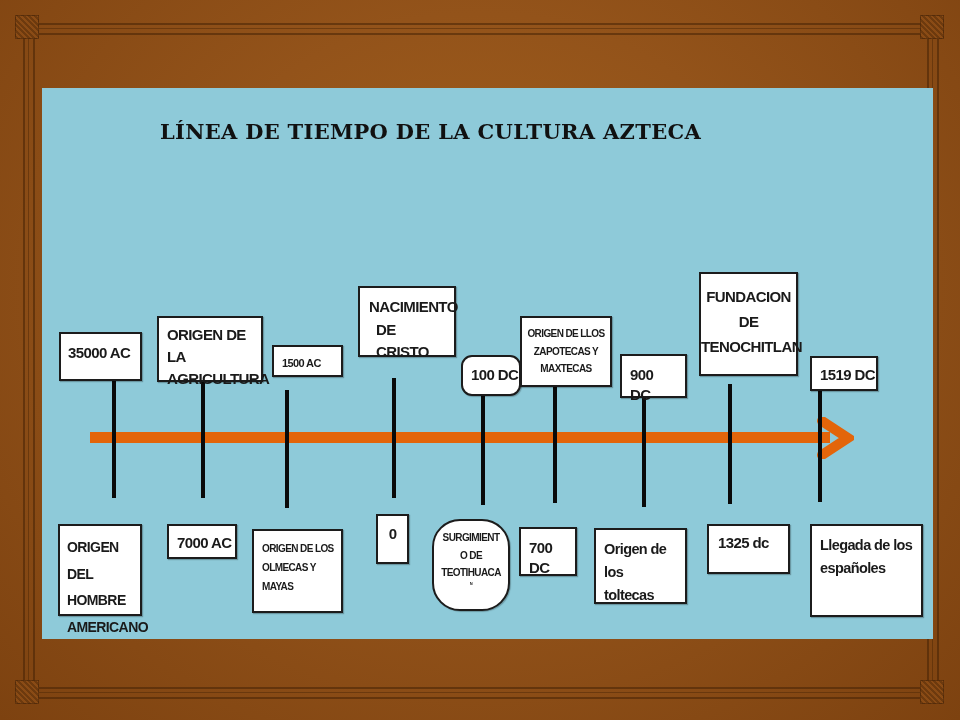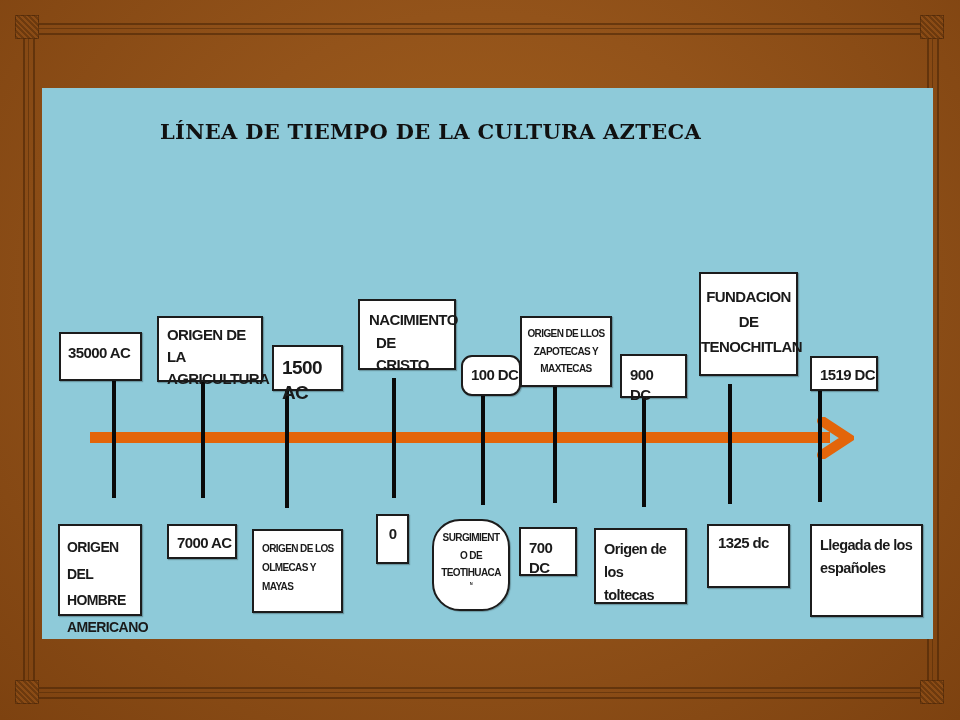--- a/index.html
+++ b/index.html
@@ -93,24 +93,24 @@
 <div class="stem" style="left:728px;top:384px;height:120px;"></div>
 <div class="stem" style="left:818px;top:390px;height:112px;"></div>
 
 <div class="box" style="left:59px;top:332px;width:83px;height:49px;font-size:15px;padding:9px 0 0 7px;">
   <span>35000 AC</span>
 </div>
 <div class="box" style="left:157px;top:316px;width:106px;height:66px;font-size:15px;padding:6px 0 0 8px;line-height:1.45;">
   <span>ORIGEN DE LA</span>
   <span>AGRICULTURA</span>
 </div>
-<div class="box" style="left:272px;top:345px;width:71px;height:46px;font-size:19px;padding:9px 0 0 8px;">
+<div class="box" style="left:272px;top:345px;width:71px;height:32px;font-size:11px;padding:9px 0 0 8px;">
   <span>1500 AC</span>
 </div>
-<div class="box" style="left:358px;top:286px;width:98px;height:71px;font-size:15px;padding:8px 8px 0 9px;line-height:1.5;margin-top:13px;">
+<div class="box" style="left:358px;top:286px;width:98px;height:71px;font-size:15px;padding:8px 8px 0 9px;line-height:1.5;">
   <span>NACIMIENTO</span>
   <span style="padding-left:7px;">DE CRISTO</span>
 </div>
 <div class="box" style="left:461px;top:355px;width:60px;height:41px;font-size:15px;padding:8px 0 0 8px;border-radius:11px;">
   <span>100 DC</span>
 </div>
 <div class="box center" style="left:520px;top:316px;width:92px;height:71px;font-size:10px;padding:7px 0 0 0;line-height:1.75;">
   <span>ORIGEN DE LLOS</span>
   <span>ZAPOTECAS Y</span>
   <span>MAXTECAS</span>
@@ -149,19 +149,19 @@
   <span>TEOTIHUACA</span>
   <span style="font-size:4px;line-height:1;">N</span>
 </div>
 <div class="box" style="left:519px;top:527px;width:58px;height:49px;font-size:15px;padding:9px 0 0 8px;">
   <span>700 DC</span>
 </div>
 <div class="box" style="left:594px;top:528px;width:93px;height:76px;font-size:14.5px;padding:8px 0 0 8px;line-height:1.6;font-weight:bold;">
   <span>Origen de los</span>
   <span>toltecas</span>
 </div>
-<div class="box" style="left:707px;top:524px;width:83px;height:64px;font-size:15px;padding:7px 0 0 9px;">
+<div class="box" style="left:707px;top:524px;width:83px;height:50px;font-size:15px;padding:7px 0 0 9px;">
   <span>1325 dc</span>
 </div>
 <div class="box" style="left:810px;top:524px;width:113px;height:93px;font-size:14.5px;padding:8px 0 0 8px;line-height:1.6;">
   <span>Llegada de los</span>
   <span>españoles</span>
 </div>
 
 </body></html>

